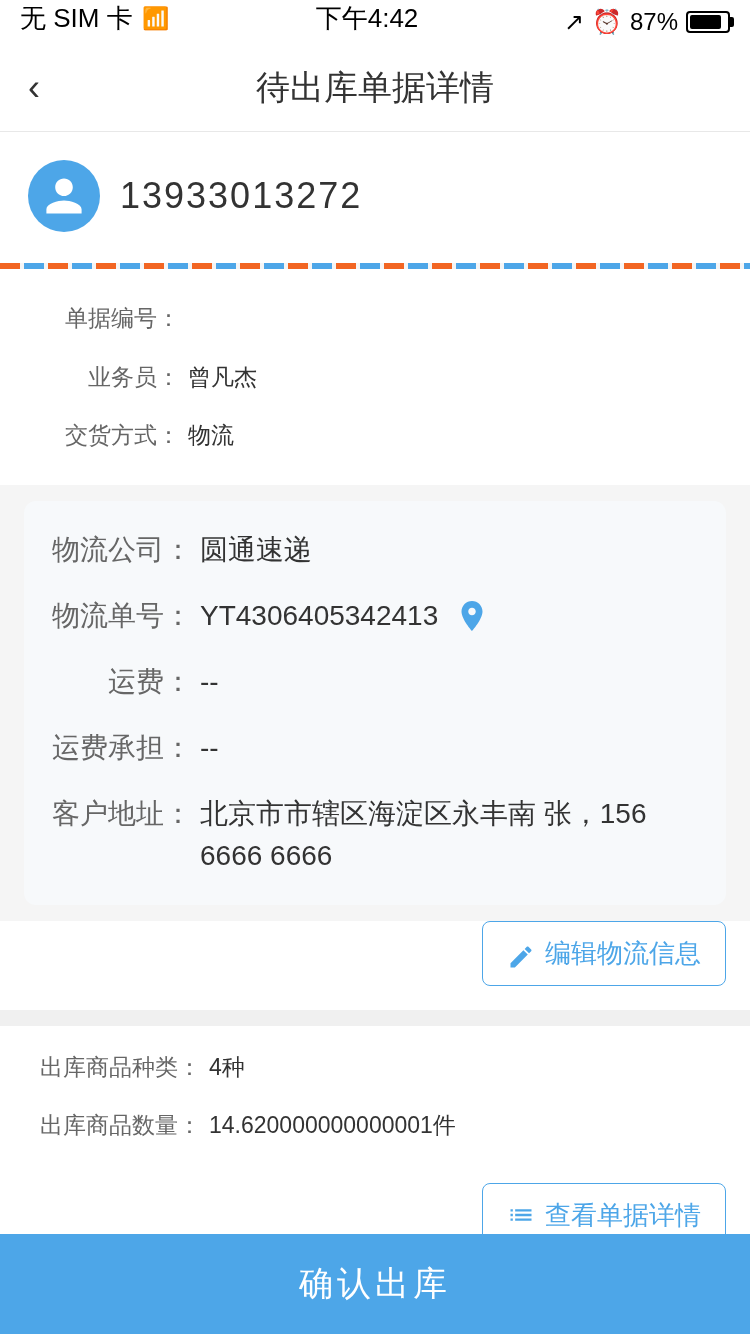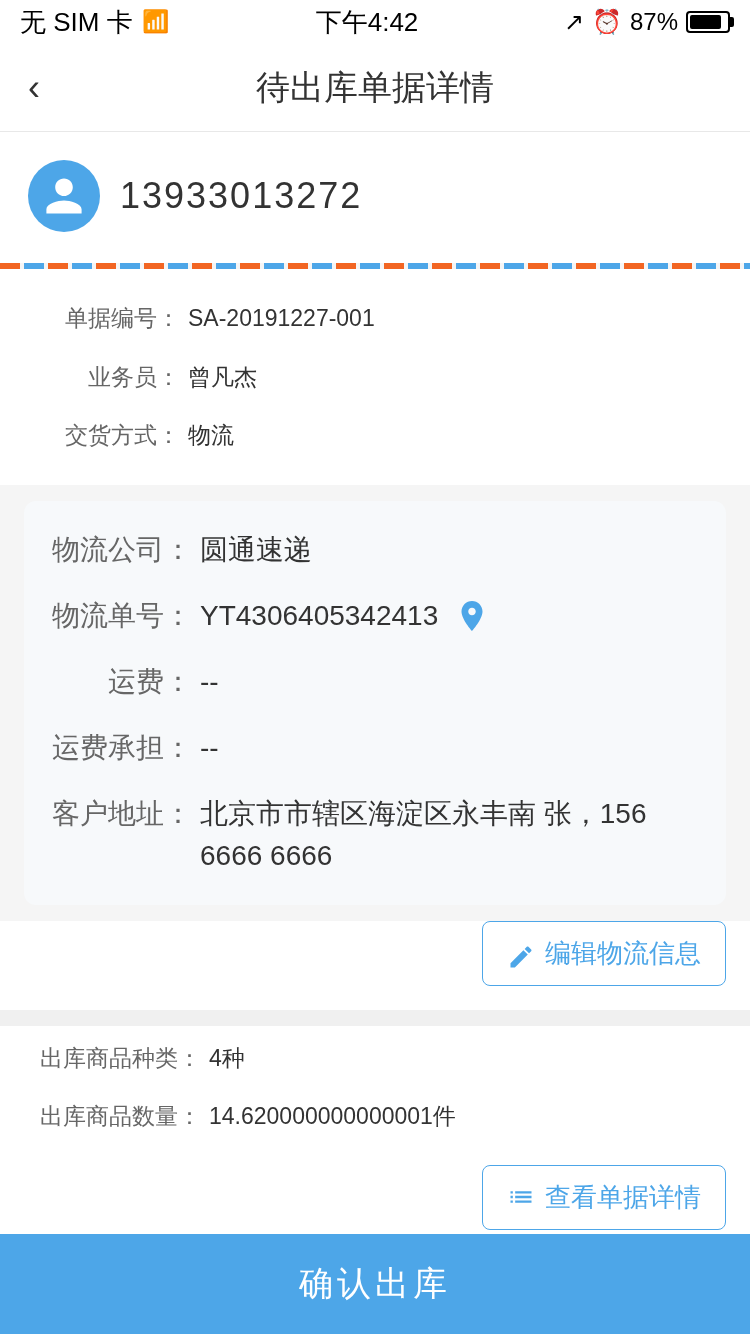--- a/index.html
+++ b/index.html
@@ -12,23 +12,23 @@
       position: relative;
       font-size: 28px;
       color: #333;
     }
 
     
     .status-bar {
       height: 44px;
       background: #fff;
       display: flex;
-      align-items: center;
+      align-items: flex-end;
       justify-content: space-between;
-      padding: 16px 20px;
+      padding: 8px 20px;
       font-size: 26px;
       color: #000;
     }
     .status-left { display: flex; align-items: center; gap: 10px; }
     .status-right { display: flex; align-items: center; gap: 8px; font-size: 24px; }
     .wifi-icon { font-size: 22px; }
     .battery-container { display: flex; align-items: center; gap: 4px; }
     .battery-icon {
       width: 44px;
       height: 22px;
@@ -216,21 +216,21 @@
 
     
     .section-sep {
       height: 16px;
       background: #f0f0f0;
     }
 
     
     .goods-section {
       background: #fff;
-      padding: 15px 40px;
+      padding: 24px 40px;
     }
 
     
     .detail-btn-row {
       display: flex;
       justify-content: flex-end;
       padding: 16px 24px 24px;
       background: #fff;
     }
     .detail-btn {
@@ -307,21 +307,20 @@
       </svg>
     </div>
     <span class="user-phone">13933013272</span>
   </div>
 
   <div class="dashed-divider"></div>
 
   <div class="info-section">
     <div class="info-row">
       <span class="info-label">单据编号：</span>
-      <span class="info-value">SA-20191227-001</span>
     </div>
     <div class="info-row">
       <span class="info-label">业务员：</span>
       <span class="info-value">曾凡杰</span>
     </div>
     <div class="info-row">
       <span class="info-label">交货方式：</span>
       <span class="info-value">物流</span>
     </div>
   </div>

